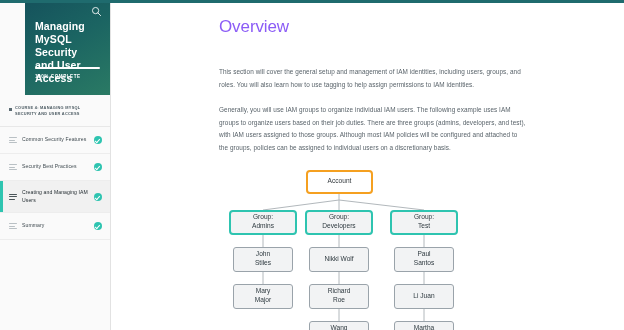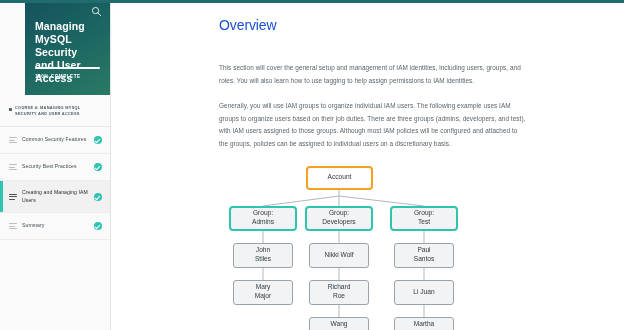--- a/index.html
+++ b/index.html
@@ -177,23 +177,23 @@
     width: 513px; height: 327px;
     background: #ffffff;
     overflow: hidden;
     padding: 0;
   }
   .content-inner {
     padding: 14px 0 0 108px;
     width: 513px;
   }
   .page-title {
-    font-size: 14px;
+    font-size: 17px;
     font-weight: normal;
-    color: #1d4ed8;
+    color: #8b5cf6;
     letter-spacing: -.1px;
     margin-bottom: 29px;
   }
   .para {
     width: 307px;
     font-size: 6.4px;
     line-height: 12.6px;
     color: #59636a;
     letter-spacing: .06px;
     margin-bottom: 13px;

